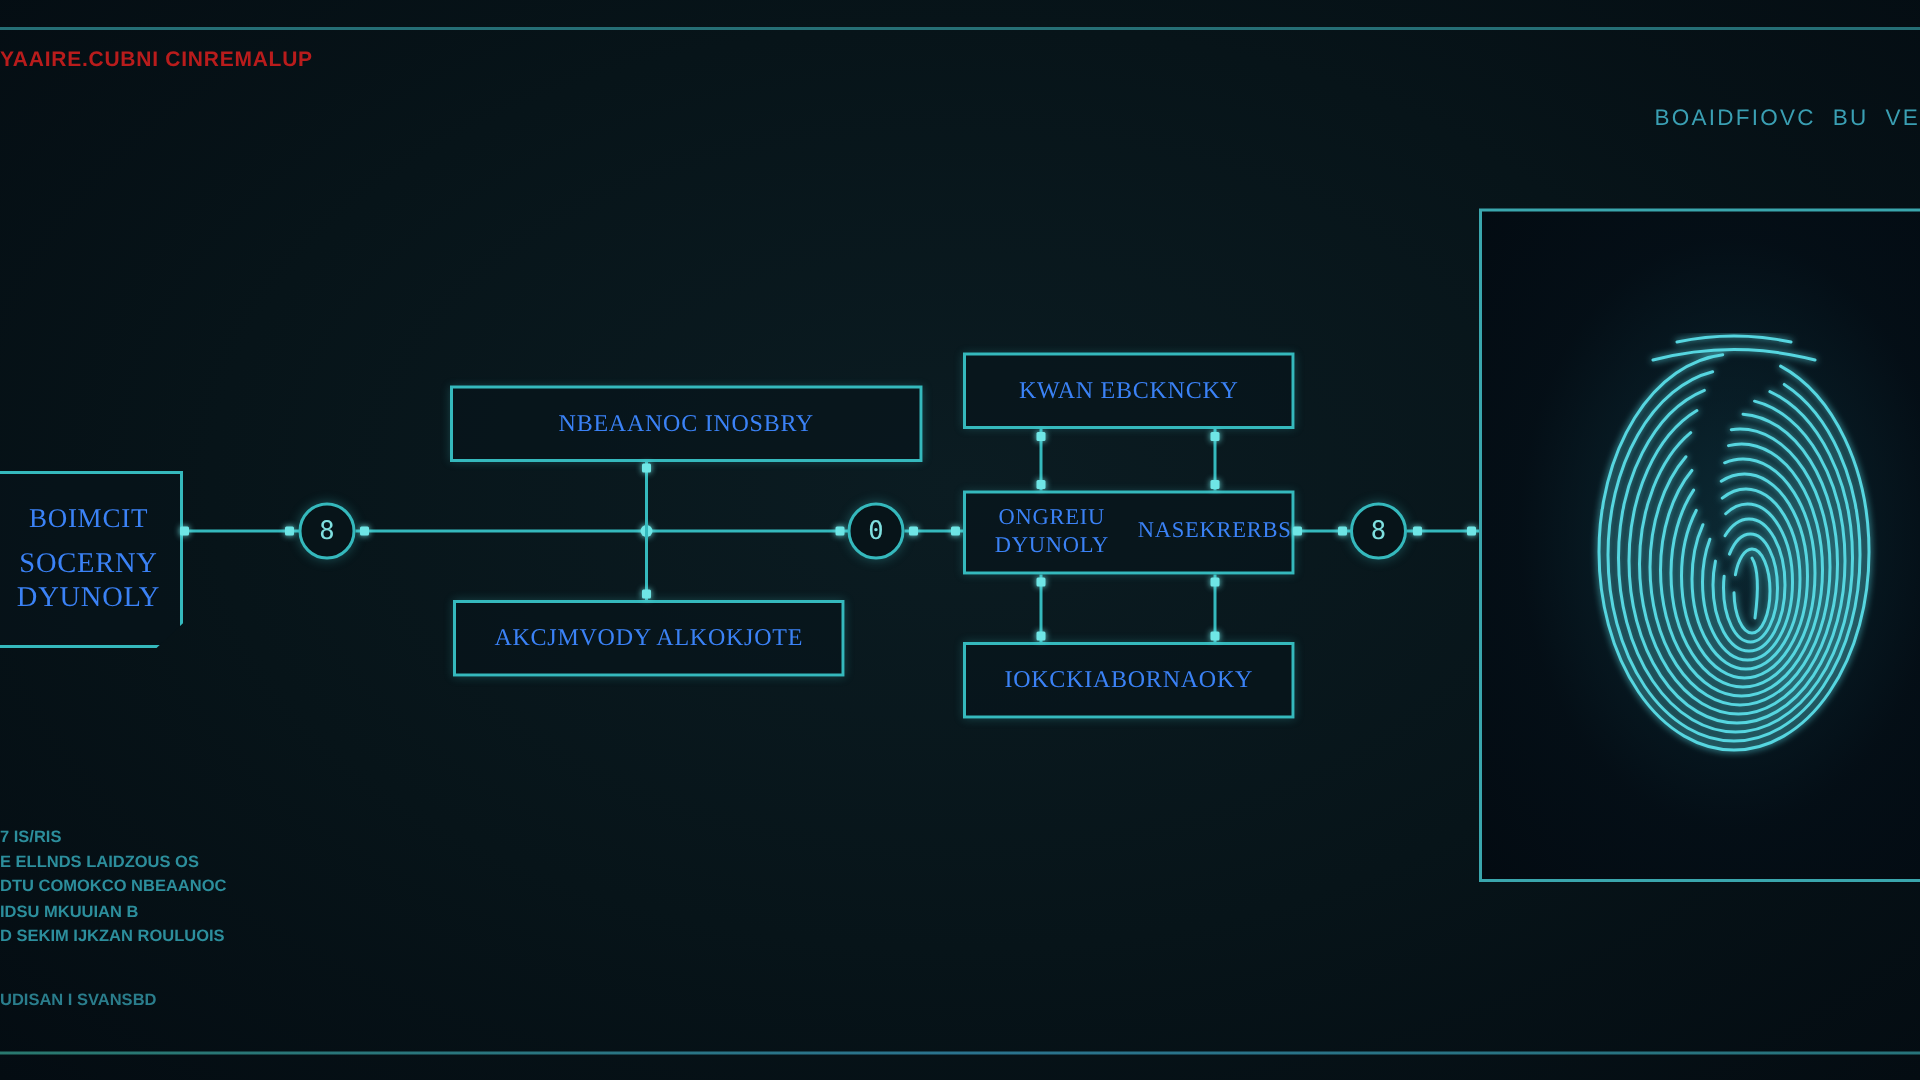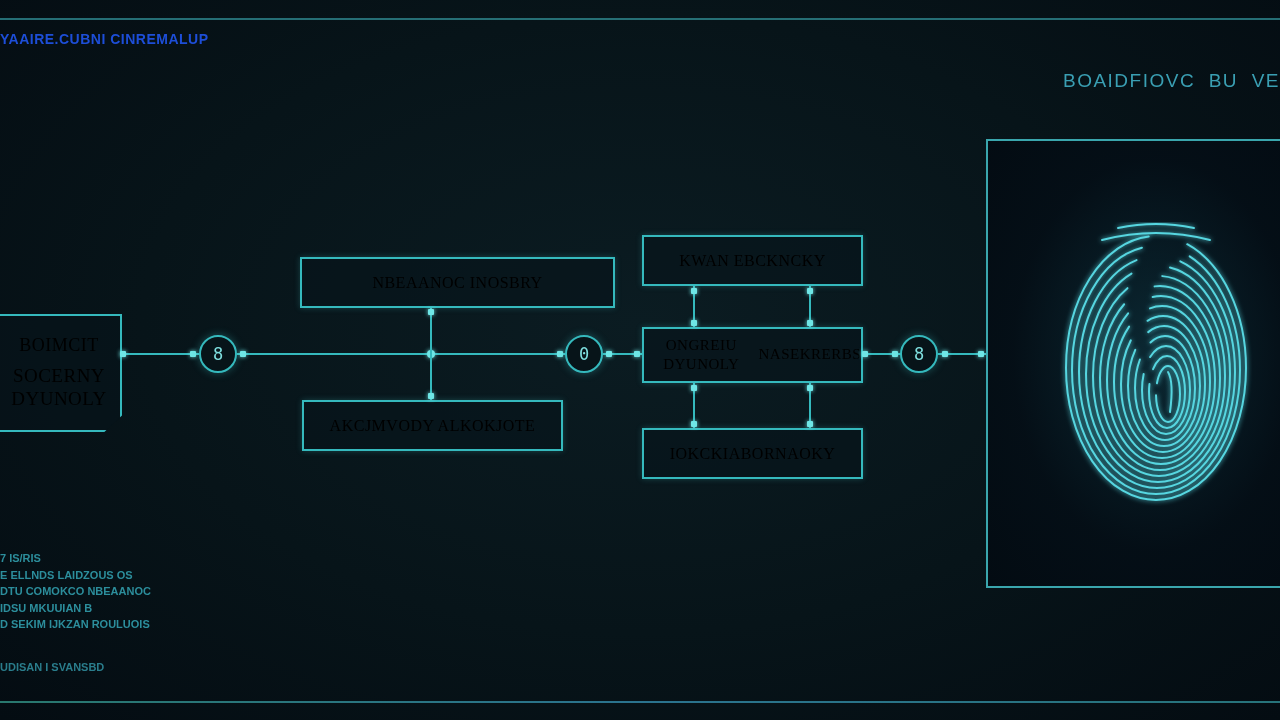--- a/index.html
+++ b/index.html
@@ -8,30 +8,30 @@
     background: radial-gradient(ellipse at 50% 45%, #0b1c22 0%, #071419 55%, #040c12 100%);
     font-family: "DejaVu Sans Mono", "Liberation Mono", monospace;
     color: var(--accent);
   }
   :root { --accent:#3fc8cc; --accent-dim:#2a8f97; --line:#35b9bd; }
   .hline { position:absolute; left:0; width:1280px; height:2px; }
   .top-rule { top:18px; background:#2c7f86; opacity:.85; }
   .bottom-rule { top:701px; background:linear-gradient(90deg,#2d8478 0%,#2f7e9c 50%,#2b7f86 100%); opacity:.9; }
   .header-left {
     position:absolute; left:0; top:31px; font-size:14px; letter-spacing:0.5px;
-    color:#1d4ed8; font-weight:bold; font-family:"Liberation Sans", sans-serif;
+    color:#b91c1c; font-weight:bold; font-family:"Liberation Sans", sans-serif;
   }
   .header-right {
-    position:absolute; right:0; top:70px; font-size:19px; letter-spacing:1.5px;
+    position:absolute; right:0; top:70px; font-size:15px; letter-spacing:1.5px;
     color:#3a9fb3; font-family:"Liberation Sans", sans-serif; white-space:pre;
   }
   .box {
     position:absolute; border:2px solid var(--line); box-sizing:border-box;
     display:flex; align-items:center; justify-content:center; text-align:center;
-    color:#000000; font-family:"Liberation Serif", serif; font-size:16px; letter-spacing:0.5px;
+    color:#3b82f6; font-family:"Liberation Serif", serif; font-size:16px; letter-spacing:0.5px;
     background:rgba(6,20,26,.6);
     box-shadow: 0 0 6px rgba(63,200,204,.25);
   }
   .start-box {
     left:-4px; top:314px; width:126px; height:118px;
     clip-path: polygon(0 0, 100% 0, 100% 86%, 86% 100%, 0 100%);
     font-size:19px; line-height:1.2; flex-direction:column;
   }
   .start-box span { display:block; }
   .circle {

